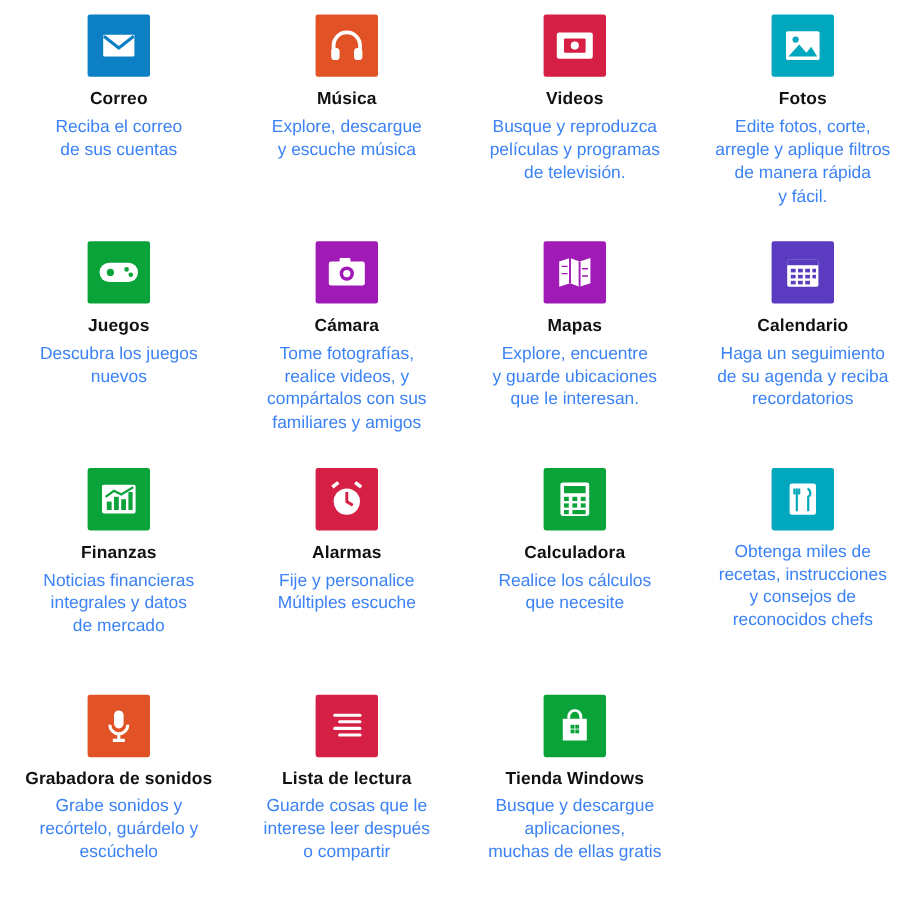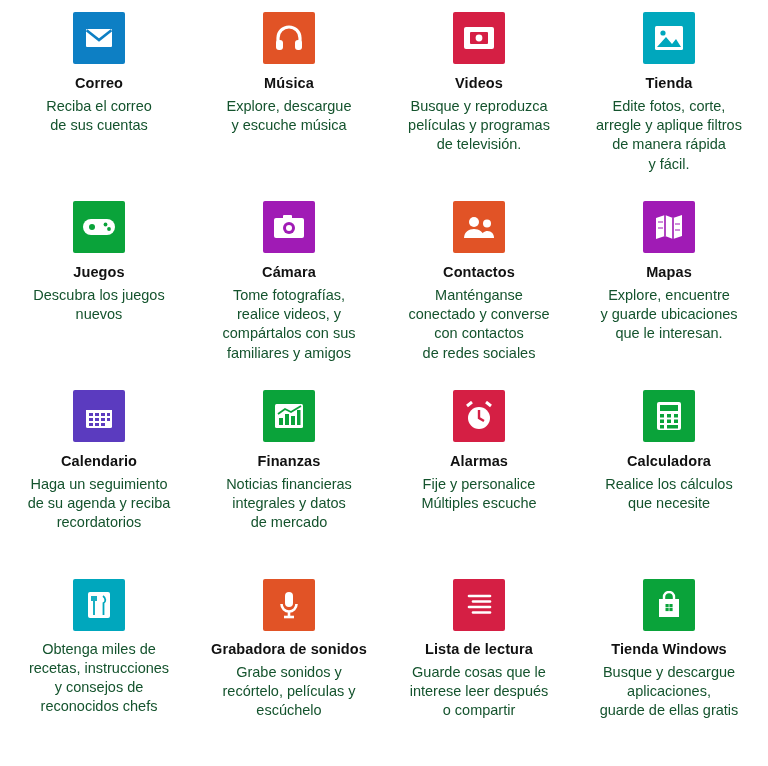--- a/index.html
+++ b/index.html
@@ -47,21 +47,21 @@
     text-align: center;
     line-height: 1.25;
     margin-bottom: 5px;
     color: #111111;
     letter-spacing: .1px;
   }
   .app-desc {
     font-size: 14.5px;
     text-align: center;
     line-height: 1.32;
-    color: #14532d;
+    color: #3b82f6;
     white-space: pre-line;
   }
   .r4 .tile { margin-bottom: 9px; }
 </style>
 </head>
 <body>
 
 <div id="grid">
     <div class="cell r1">
       <div class="tile" style="background: rgb(13, 127, 196);">
@@ -108,21 +108,21 @@
     <div class="cell r1">
       <div class="tile" style="background: rgb(0, 167, 189);">
         <span>
           <svg width="30" height="28" viewBox="0 0 30 28">
             <rect x="1" y="2" width="28" height="24" rx="1.5" fill="#fff"></rect>
             <circle cx="9" cy="9" r="2.6" fill="#00a7bd"></circle>
             <path d="M3 23 L12 13 L18 20 L22 15 L27 23 Z" fill="#00a7bd"></path>
           </svg>
         </span>
       </div>
-      <div class="app-title">Tienda</div>
+      <div class="app-title">Fotos</div>
       <div class="app-desc">Edite fotos, corte,
 arregle y aplique filtros
 de manera rápida
 y fácil.</div>
     </div>
     <div class="cell r2">
       <div class="tile" style="background: rgb(10, 163, 58);">
         <span>
           <svg width="34" height="22" viewBox="0 0 34 22">
             <rect x="1" y="3" width="32" height="16" rx="8" fill="#fff"></rect>
@@ -145,37 +145,20 @@
             <circle cx="16" cy="14" r="6" fill="#a01bb5"></circle>
             <circle cx="16" cy="14" r="3" fill="#fff"></circle>
           </svg>
         </span>
       </div>
       <div class="app-title">Cámara</div>
       <div class="app-desc">Tome fotografías,
 realice videos, y
 compártalos con sus
 familiares y amigos</div>
-    </div>
-    <div class="cell r2">
-      <div class="tile" style="background: rgb(225, 83, 38);">
-        <span>
-          <svg width="34" height="24" viewBox="0 0 34 24">
-            <circle cx="12" cy="7" r="5" fill="#fff"></circle>
-            <path d="M2 23 c0-6 5-9 10-9 s10 3 10 9 Z" fill="#fff"></path>
-            <circle cx="25" cy="8.5" r="4" fill="#fff"></circle>
-            <path d="M18 23 c1-5 4.5-7 7.5-7 c4 0 6.5 3 6.5 7 Z" fill="#fff"></path>
-          </svg>
-        </span>
-      </div>
-      <div class="app-title">Contactos</div>
-      <div class="app-desc">Manténganse
-conectado y converse
-con contactos
-de redes sociales</div>
     </div>
     <div class="cell r2">
       <div class="tile" style="background: rgb(160, 27, 181);">
         <span>
           <svg width="30" height="28" viewBox="0 0 30 28">
             <path d="M2 5 L11 2 L19 5 L28 2 V23 L19 26 L11 23 L2 26 Z" fill="#fff"></path>
             <path d="M11 2 V23 M19 5 V26" stroke="#a01bb5" stroke-width="1.6"></path>
             <path d="M4 9 H9 M21 11 H26 M4 15 H9 M21 17 H26" stroke="#a01bb5" stroke-width="1.2"></path>
           </svg>
         </span>
@@ -290,21 +273,21 @@
           <svg width="22" height="30" viewBox="0 0 22 30">
             <rect x="7" y="2" width="8" height="15" rx="4" fill="#fff"></rect>
             <path d="M3.5 14 a7.5 7.5 0 0 0 15 0" fill="none" stroke="#fff" stroke-width="2.6"></path>
             <path d="M11 21.5 V26" stroke="#fff" stroke-width="2.6"></path>
             <path d="M6 27 H16" stroke="#fff" stroke-width="2.6"></path>
           </svg>
         </span>
       </div>
       <div class="app-title">Grabadora de sonidos</div>
       <div class="app-desc">Grabe sonidos y
-recórtelo, películas y
+recórtelo, guárdelo y
 escúchelo</div>
     </div>
     <div class="cell r4">
       <div class="tile" style="background: rgb(213, 31, 68);">
         <span>
           <svg width="30" height="26" viewBox="0 0 30 26">
             <g stroke="#fff" stroke-width="2.6" stroke-linecap="round">
               <path d="M5 4 H26"></path>
               <path d="M9 9.5 H26"></path>
               <path d="M5 15 H26"></path>
@@ -329,15 +312,15 @@
               <rect x="13.4" y="13" width="3.2" height="3.2"></rect>
               <rect x="9.5" y="16.9" width="3.2" height="3.2"></rect>
               <rect x="13.4" y="16.9" width="3.2" height="3.2"></rect>
             </g>
           </svg>
         </span>
       </div>
       <div class="app-title">Tienda Windows</div>
       <div class="app-desc">Busque y descargue
 aplicaciones,
-guarde de ellas gratis</div>
+muchas de ellas gratis</div>
     </div>
   </div>
 
 </body></html>

